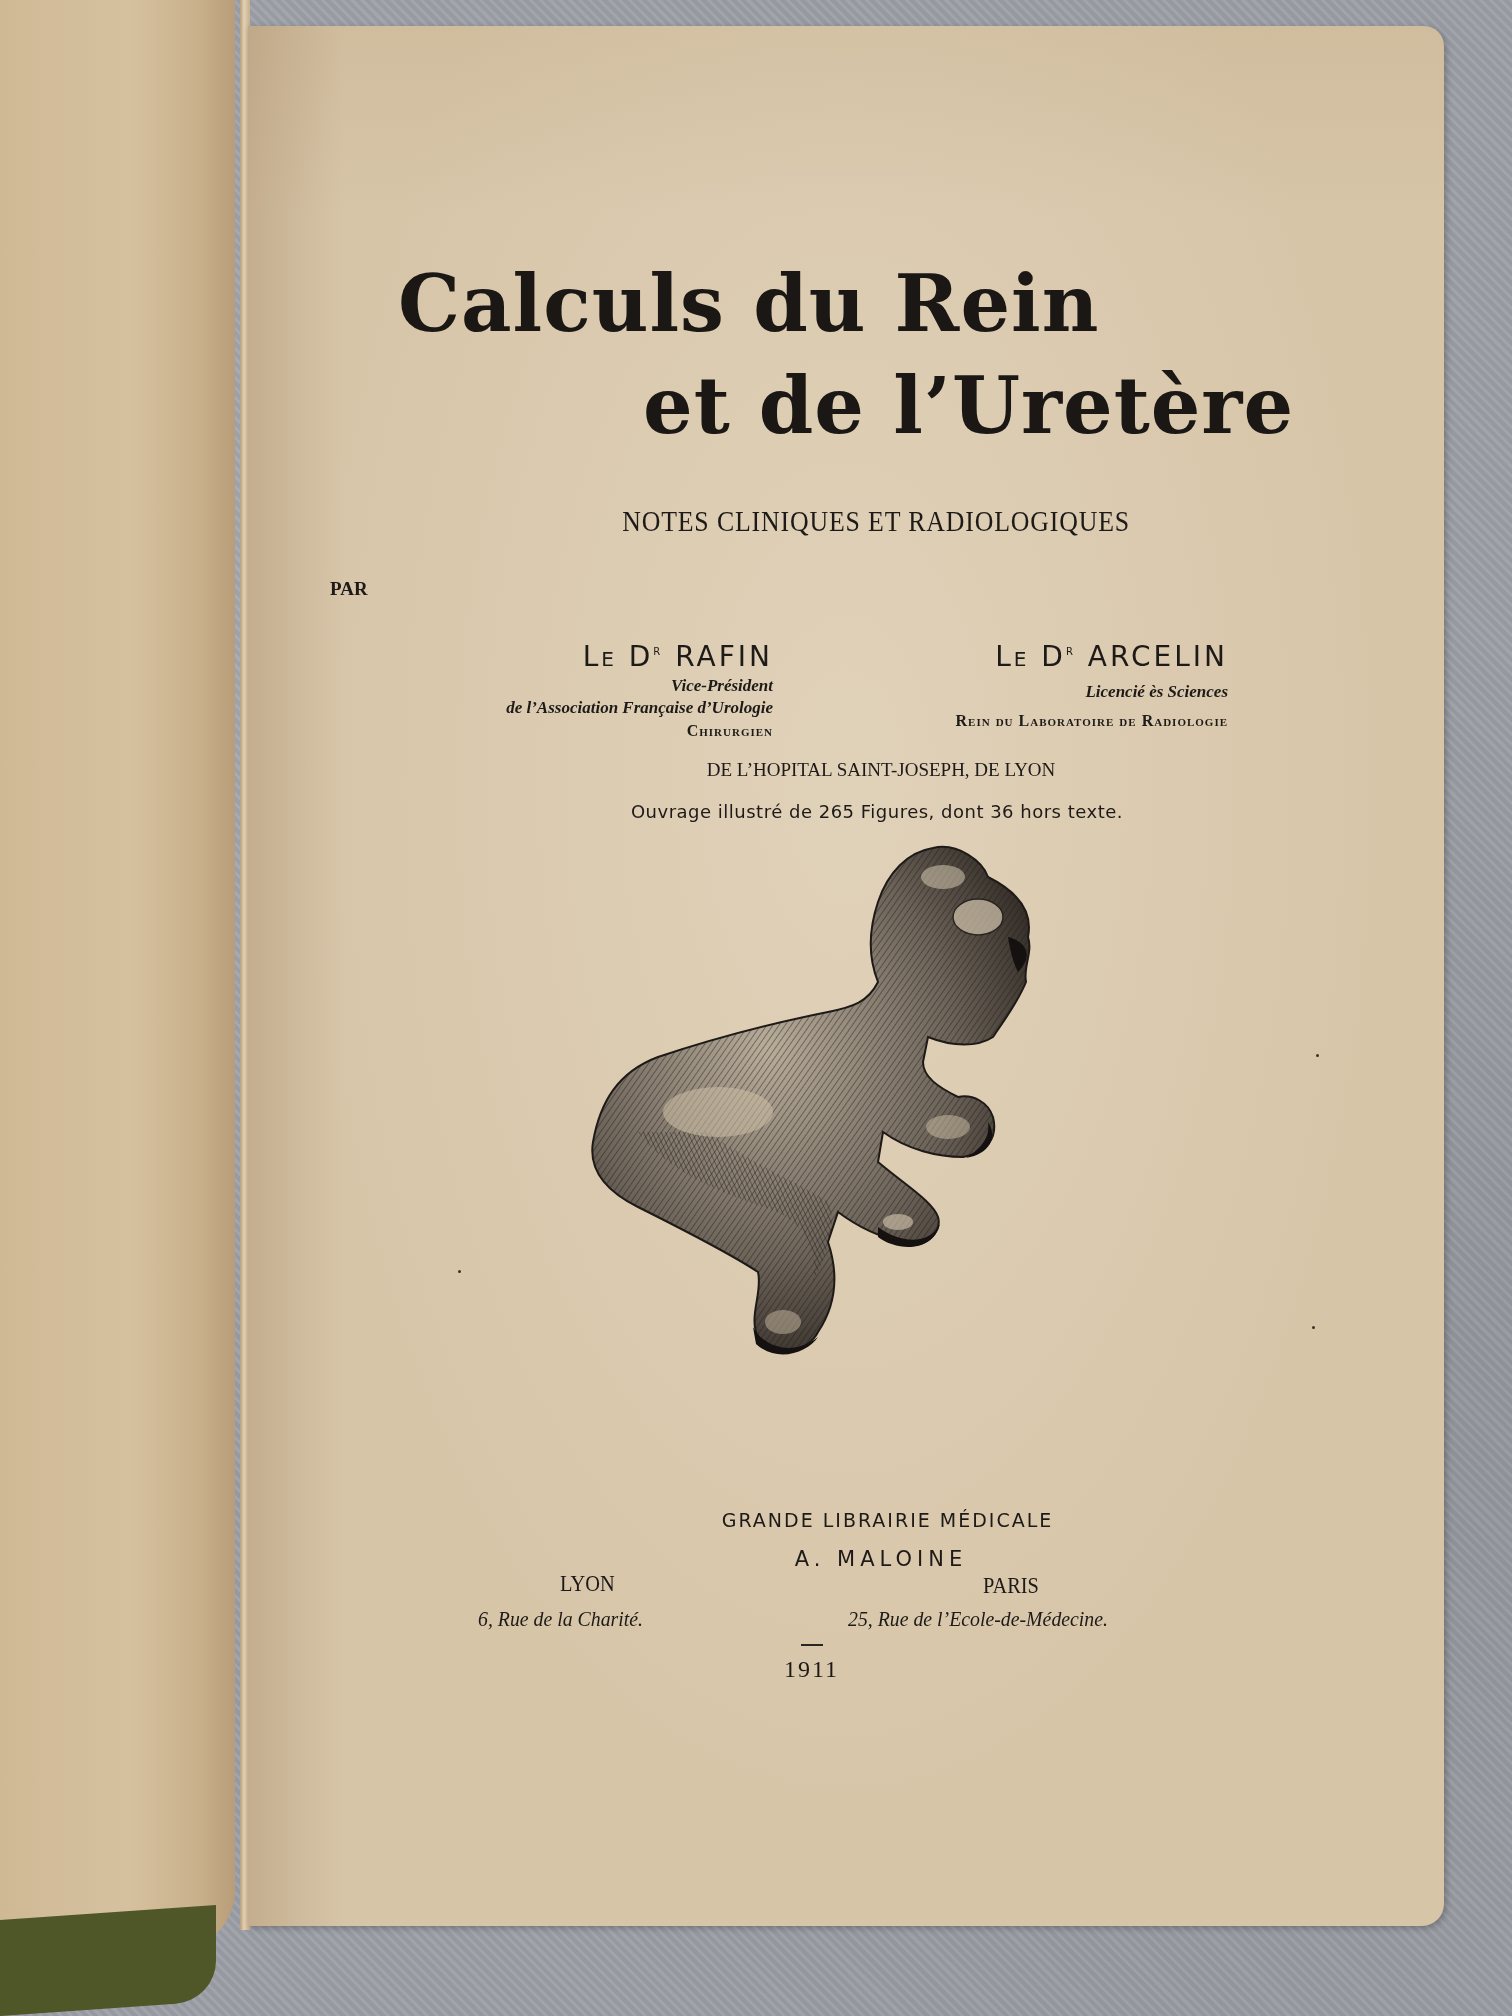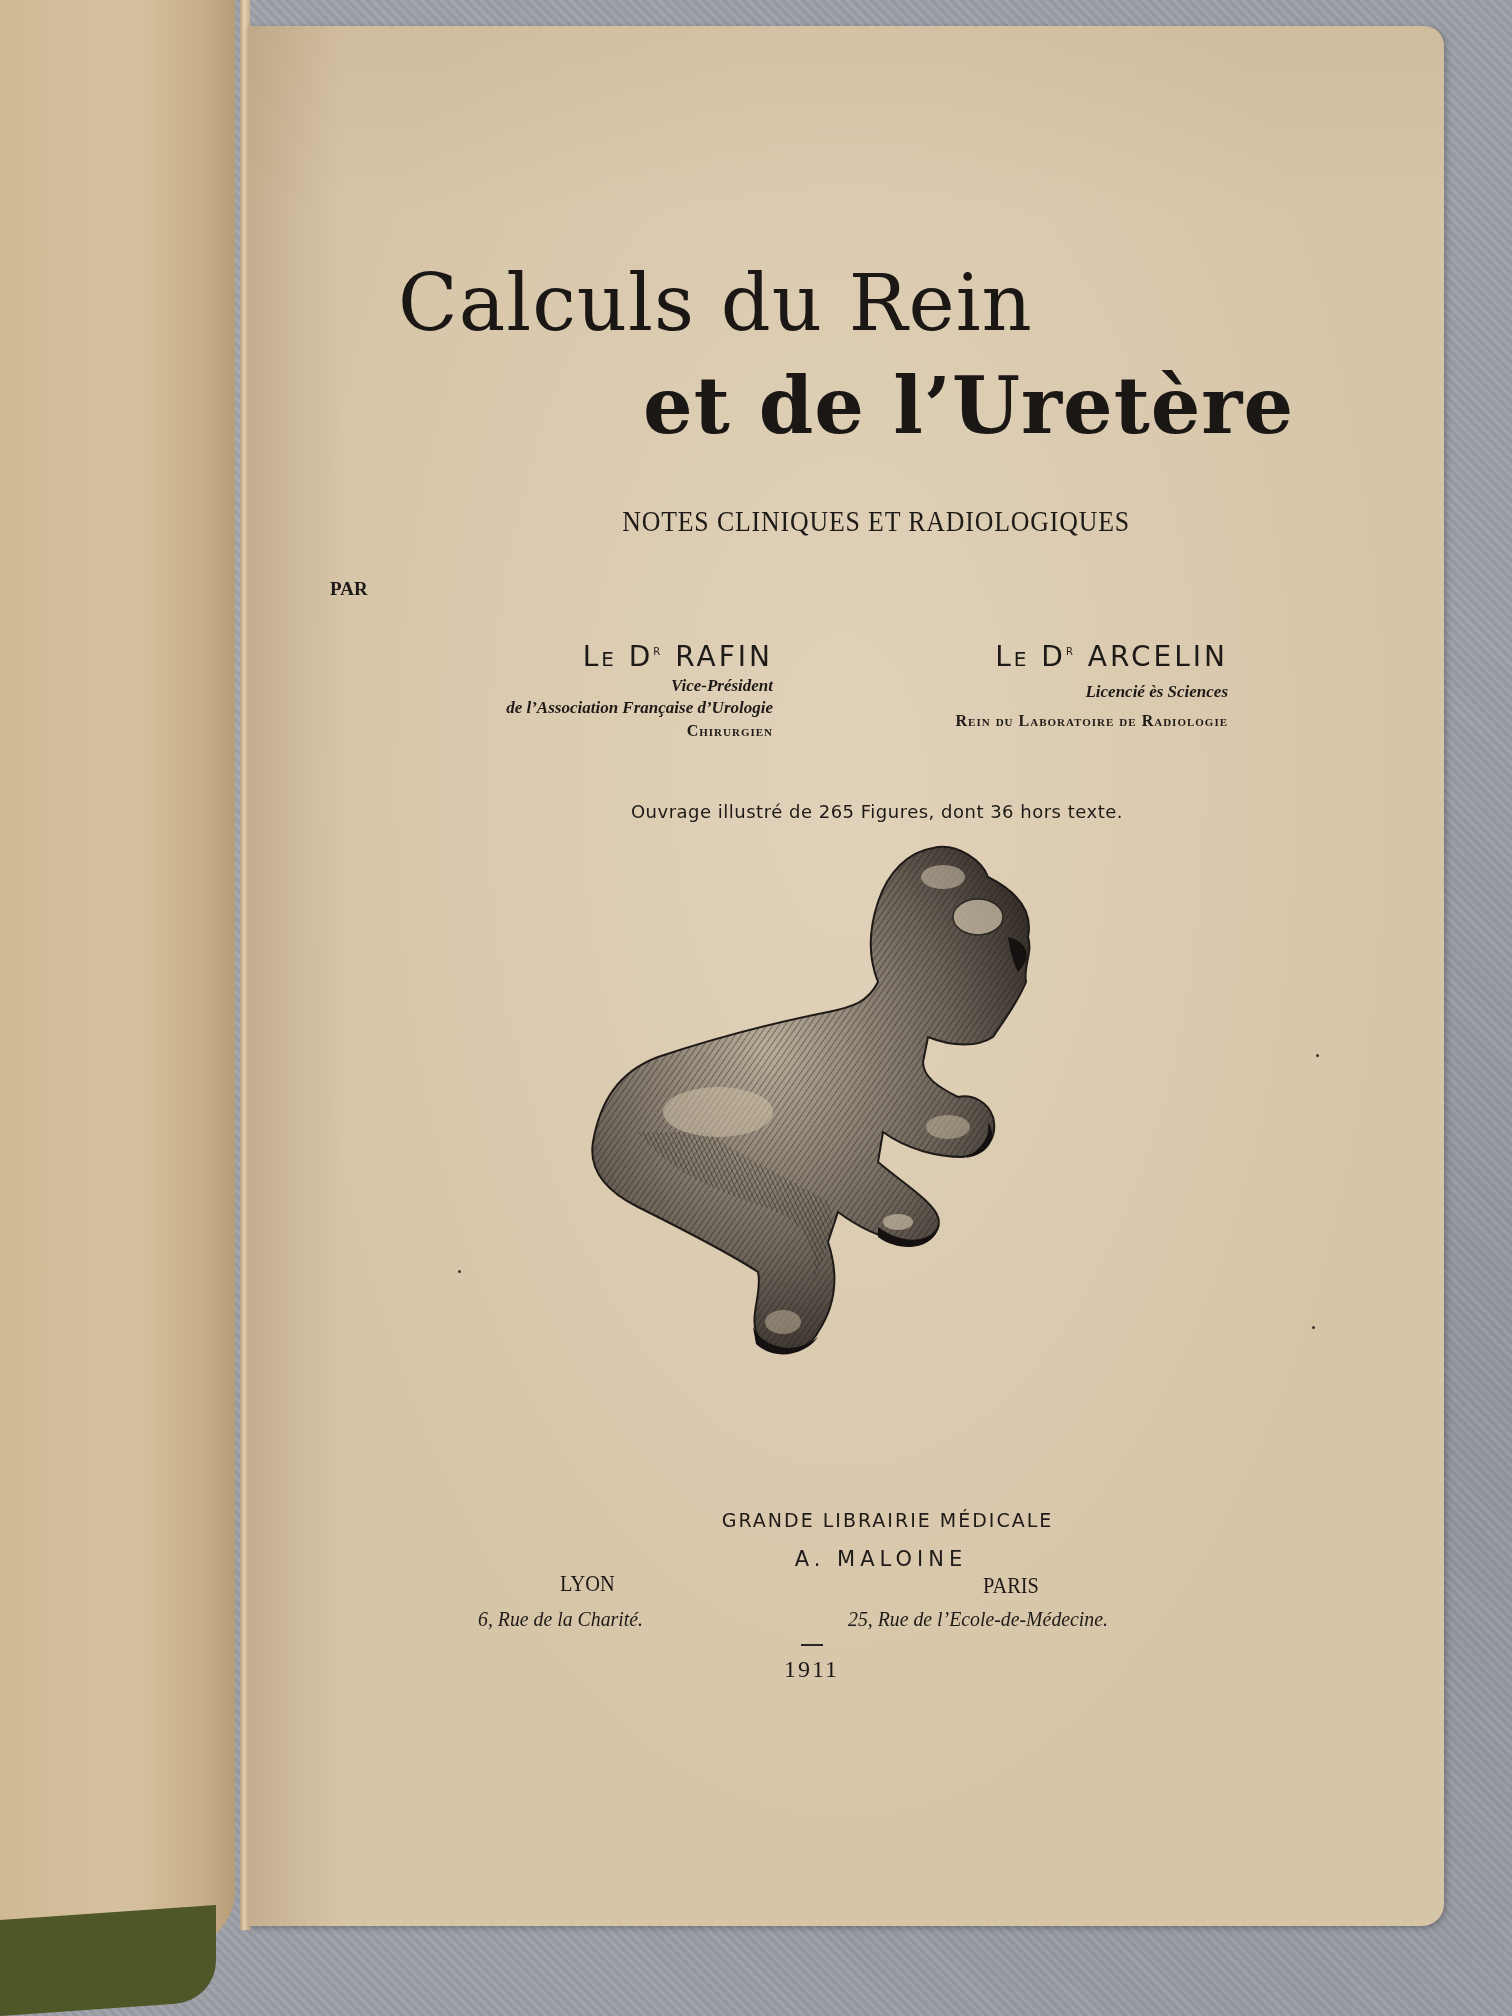--- a/index.html
+++ b/index.html
@@ -63,21 +63,21 @@
     .content {
       position: absolute;
       inset: 0;
       color: #1d1a17;
     }
     .main-title {
       position: absolute;
       left: 150px;
       top: 232px;
       font-family: "DejaVu Serif", serif;
-      font-weight: normal;
+      font-weight: bold;
       font-size: 78px;
       letter-spacing: 1px;
       color: #1a1715;
       white-space: nowrap;
     }
     .main-title-line2 {
       position: absolute;
       left: 395px;
       top: 334px;
       font-family: "DejaVu Serif", serif;
@@ -262,20 +262,21 @@
 
     <div class="author right">
       <div class="author-name">
         <span>Le D</span><sup>r</sup>
         <span>ARCELIN</span>
       </div>
       <div class="author-line-italic">Licencié ès Sciences</div>
       <div class="author-line-caps">Rein du Laboratoire de Radiologie</div>
     </div>
 
+    <div class="hospital">DE L’HOPITAL SAINT-JOSEPH, DE LYON</div>
     <div class="ouvrage">Ouvrage illustré de 265 Figures, dont 36 hors texte.</div>
 
     <svg class="illustration" viewBox="0 0 460 620" xmlns="http://www.w3.org/2000/svg">
       <defs>
         <pattern id="hatch" width="5" height="5" patternUnits="userSpaceOnUse" patternTransform="rotate(35)">
           <line x1="0" y1="0" x2="0" y2="5" stroke="#1e1a17" stroke-width="1.6"></line>
         </pattern>
         <pattern id="hatch2" width="4" height="4" patternUnits="userSpaceOnUse" patternTransform="rotate(-25)">
           <line x1="0" y1="0" x2="0" y2="4" stroke="#1e1a17" stroke-width="1.4"></line>
         </pattern>

